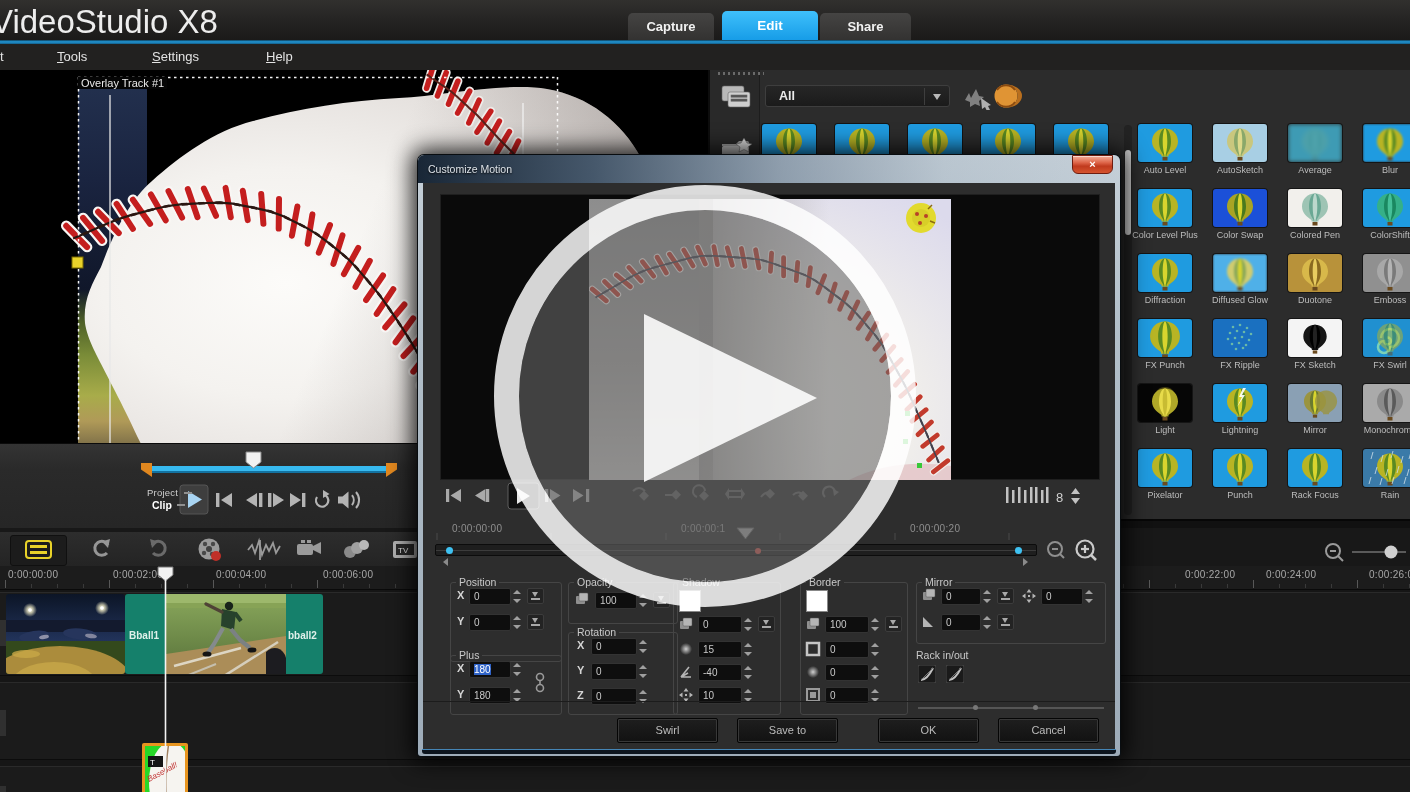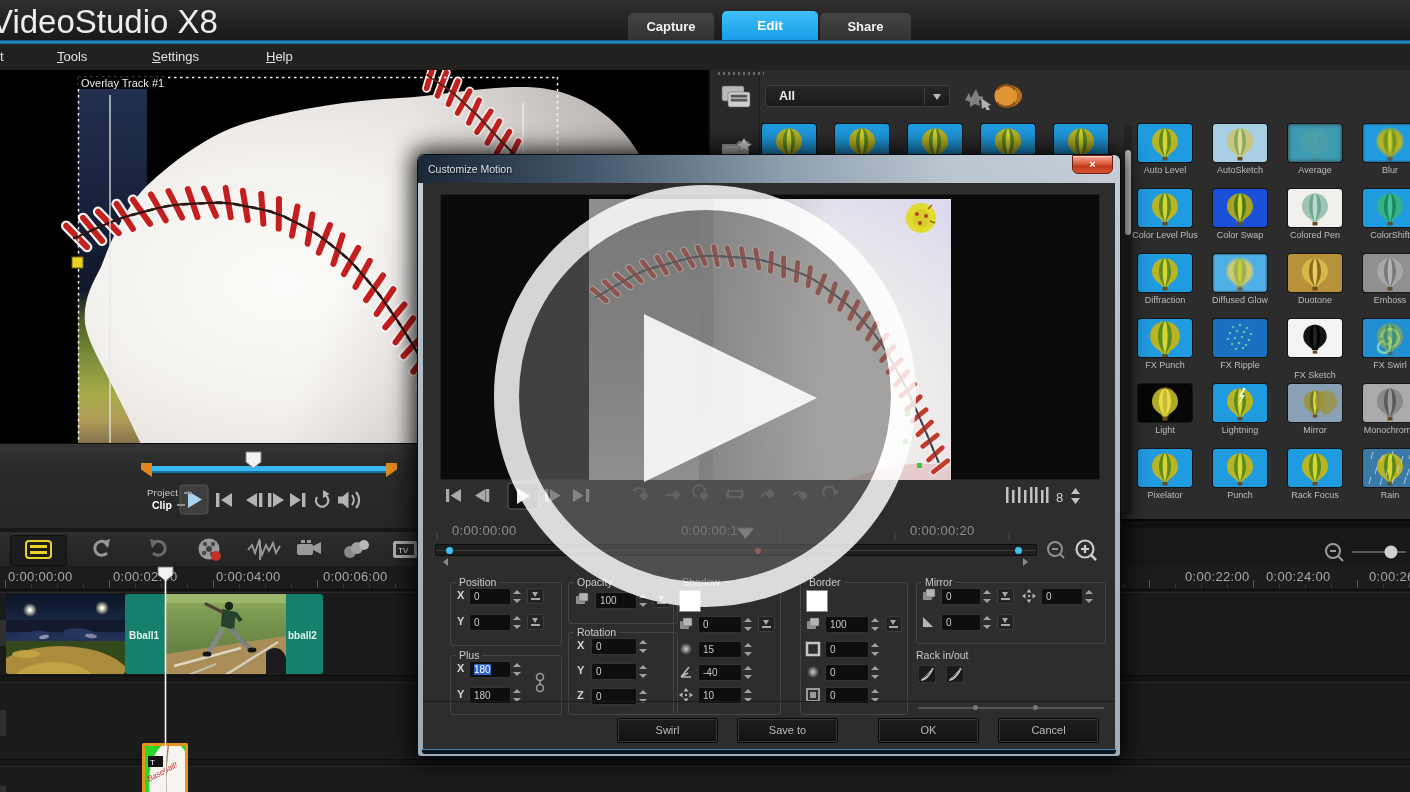--- a/index.html
+++ b/index.html
@@ -18,21 +18,21 @@
 #ovlabel{left:78px;top:7px;background:#050505;color:#e9e9e9;font-size:11px;padding:0 3px;z-index:5}
 
 #transport{left:0;top:443px;width:708px;height:85px;background:linear-gradient(180deg,#343434,#2a2a2a 30%,#262626);border-top:1px solid #0b0b0b}
 #ptxt1{left:147px;top:43px;font-size:9.5px;color:#cfcfcf;letter-spacing:.2px}
 #ptxt2{left:152px;top:55px;font-size:10.5px;color:#fff;font-weight:bold}
 .pdash{width:8px;height:2px;background:#8f8f8f}
 
 #tlwrap{left:0;top:528px;width:1410px;height:264px;background:#181818}
 #toolbar{left:0;top:4px;width:1116px;height:38px;background:linear-gradient(180deg,#2d2d2d,#232323);border-bottom:1px solid #101010}
 #ruler{left:0;top:38px;width:1410px;height:24px;background:#1c1c1c;border-bottom:1px solid #0a0a0a}
-.tc{top:3px;font-size:13px;color:#a8a8a8;letter-spacing:.3px}
+.tc{top:3px;font-size:10px;color:#a8a8a8;letter-spacing:.3px}
 .tick{top:14px;width:1px;height:8px;background:#585858}
 .tick2{top:18px;width:1px;height:4px;background:#3a3a3a}
 #tracks{left:0;top:62px;width:1410px;height:202px;background:#161616}
 .trow{left:0;width:1410px;background:#1b1b1b;border-top:1px solid #2a2a2a;border-bottom:1px solid #0c0c0c}
 
 #rpanel{left:708px;top:70px;width:702px;height:451px;background:#2c2c2c;border-left:2px solid #0d0d0d;border-bottom:2px solid #070707}
 .th{width:54px;height:38px;border-radius:3px;overflow:hidden;box-shadow:0 0 0 1px #151515}
 .lb{font-size:9px;color:#bdbdbd;text-align:center;width:72px;white-space:nowrap;overflow:hidden}
 #alldd{left:55px;top:15px;width:185px;height:22px;background:linear-gradient(180deg,#262626,#1b1b1b);border:1px solid #3e3e3e;border-radius:3px;color:#eaeaea;font-size:12.5px;font-weight:bold;line-height:20px;padding-left:13px}
 
@@ -457,21 +457,21 @@
 
 <g transform="translate(27,17.5) scale(0.9)" opacity="1">
 <path d="M0,-13 C8,-13 13,-7 13,0 C13,7 7,11 3.5,13.5 L3.5,15 L-3.5,15 L-3.5,13.5 C-7,11 -13,7 -13,0 C-13,-7 -8,-13 0,-13 Z" fill="#151515"></path>
 <path d="M0,-13 C3.5,-13 6,-7 6,0 C6,7 3,11 1.5,13.5 L1.5,15 L-1.5,15 L-1.5,13.5 C-3,11 -6,7 -6,0 C-6,-7 -3.5,-13 0,-13 Z" fill="#000"></path>
 <path d="M0,-13 C1.3,-13 2.3,-7 2.3,0 C2.3,7 1.2,11 0.6,13.5 L0.6,15 L-0.6,15 L-0.6,13.5 C-1.2,11 -2.3,7 -2.3,0 C-2.3,-7 -1.3,-13 0,-13 Z" fill="#222"></path>
 <rect x="-2.5" y="15.5" width="5" height="3.5" fill="#6b4a1e"></rect>
 </g>
 
 </svg>
     </div>
-<div class="ab lb" style="left:569px;top:300px">FX Sketch</div>
+<div class="ab lb" style="left:569px;top:290px">FX Sketch</div>
 <div class="ab th" style="left:653px;top:249px">
       <svg width="54" height="38" viewBox="0 0 54 38" style="position:absolute;left:0;top:0">
 <rect width="54" height="38" fill="#2090d0"></rect>
 <path d="M27,19 m-9,0 a9,9 0 1 1 9,9 a6,6 0 1 1 -6,-6 a3.5,3.5 0 1 0 3.5,-3.5" stroke="#7ad0b8" stroke-width="2.5" fill="none"></path>
 <g transform="translate(27,17.5) scale(1.0)" opacity="0.5">
 <path d="M0,-13 C8,-13 13,-7 13,0 C13,7 7,11 3.5,13.5 L3.5,15 L-3.5,15 L-3.5,13.5 C-7,11 -13,7 -13,0 C-13,-7 -8,-13 0,-13 Z" fill="#b8b424"></path>
 <path d="M0,-13 C3.5,-13 6,-7 6,0 C6,7 3,11 1.5,13.5 L1.5,15 L-1.5,15 L-1.5,13.5 C-3,11 -6,7 -6,0 C-6,-7 -3.5,-13 0,-13 Z" fill="#5a8a22"></path>
 <path d="M0,-13 C1.3,-13 2.3,-7 2.3,0 C2.3,7 1.2,11 0.6,13.5 L0.6,15 L-0.6,15 L-0.6,13.5 C-1.2,11 -2.3,7 -2.3,0 C-2.3,-7 -1.3,-13 0,-13 Z" fill="#d8d42e"></path>
 <rect x="-2.5" y="15.5" width="5" height="3.5" fill="#6b4a1e"></rect>
 </g>
@@ -923,21 +923,21 @@
 <circle cx="10" cy="12" r="7" fill="none" stroke="#8f8f8f" stroke-width="2"></circle>
         <line x1="7" y1="12" x2="13" y2="12" stroke="#8f8f8f" stroke-width="2"></line>
         <line x1="15" y1="17" x2="19" y2="21" stroke="#8f8f8f" stroke-width="2"></line>
 <circle cx="40" cy="12" r="8.5" fill="none" stroke="#cbcbcb" stroke-width="2.2"></circle>
         <line x1="36" y1="12" x2="44" y2="12" stroke="#cbcbcb" stroke-width="2.2"></line>
         <line x1="40" y1="8" x2="40" y2="16" stroke="#cbcbcb" stroke-width="2.2"></line>
         <line x1="46" y1="18" x2="51" y2="23" stroke="#cbcbcb" stroke-width="2.5"></line>
 </svg>
 <div class="ab" style="left:16px;top:375px;border:4px solid transparent;border-right:5px solid #8a8a8a"></div>
 <div class="ab" style="left:600px;top:375px;border:4px solid transparent;border-left:5px solid #8a8a8a"></div>
-<div class="ab grp" style="left:27px;top:399px;width:112px;height:64px">
+<div class="ab grp" style="left:27px;top:399px;width:112px;height:80px">
         <div class="ab glabel">Position</div>
 <div class="ab gl" style="left:6px;top:6px">X</div>
         <div class="ab fld" style="left:18px;top:5px;width:42px">0</div>
         <div class="ab spin" style="left:62px;top:5px"></div>
         <div class="ab kf" style="left:76px;top:5px"></div>
 <div class="ab gl" style="left:6px;top:32px">Y</div>
         <div class="ab fld" style="left:18px;top:31px;width:42px">0</div>
         <div class="ab spin" style="left:62px;top:31px"></div>
         <div class="ab kf" style="left:76px;top:31px"></div>
 </div>

